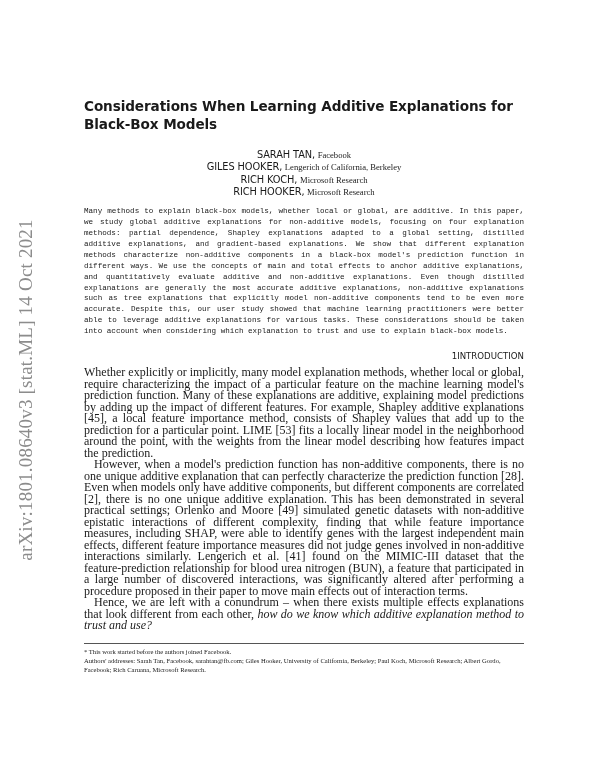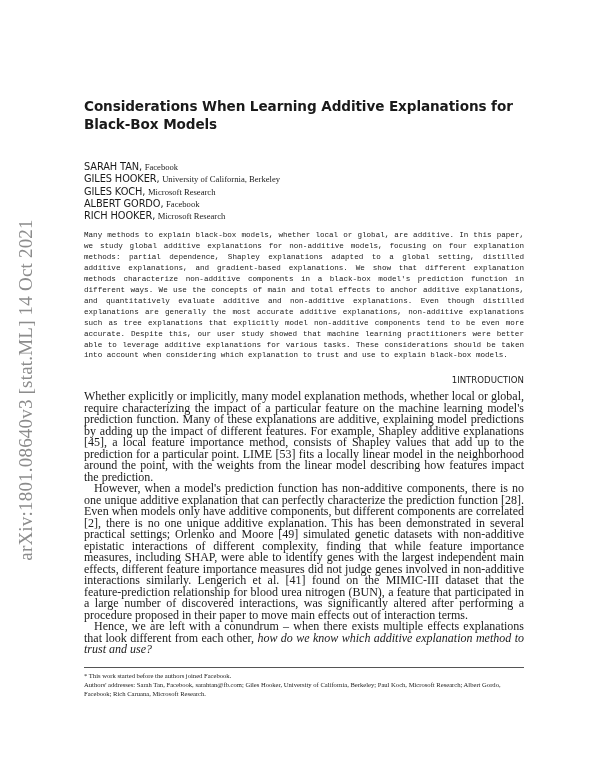--- a/index.html
+++ b/index.html
@@ -1,21 +1,21 @@
 <!DOCTYPE html>
 <html><head>
 <meta charset="utf-8">
 <style>
   html, body { margin:0; padding:0; background:#ffffff; }
   body { width:600px; height:776px; position:relative; overflow:hidden; font-family:"Liberation Serif", serif; color:#1a1a1a; }
   .side { position:absolute; left:12px; top:200px; width:28px; height:380px; }
   .side span { position:absolute; left:50%; top:50%; transform:translate(-50%,-50%) rotate(-90deg); white-space:nowrap; font-family:"Liberation Serif", serif; font-size:19px; color:#8c8c8c; letter-spacing:0.2px; }
   .page { position:absolute; left:84px; top:97px; width:440px; }
   .title { font-family:"DejaVu Sans", sans-serif; font-weight:bold; font-size:13.6px; line-height:18px; margin:0; letter-spacing:-0.1px; }
-  .authors { margin-top:28px; }
+  .authors { margin-top:16px;text-align:center; }
   .author { font-size:10.5px; line-height:12.3px; white-space:nowrap; }
   .author .nm { font-family:"DejaVu Sans", sans-serif; font-size:9.8px; letter-spacing:-0.1px; }
   .author .af { font-size:8.6px; }
   .abstract { margin-top:8px; font-size:7.6px; line-height:10.9px; text-align:justify;font-family:Liberation Mono, monospace; }
   .keywords { margin-top:7px; font-size:7.6px; line-height:10.9px; }
   .sec { margin-top:14px; font-family:"DejaVu Sans", sans-serif; font-size:8.6px; line-height:11px;text-align:right; }
   .sec .num { display:inline-block; width:18px; }
   .body p { margin:0; font-size:12px; line-height:11.5px; text-align:justify; }
   .body p + p { text-indent:10px; }
   .body { margin-top:5px; }
@@ -27,23 +27,22 @@
 
 <div class="side">
   <span>arXiv:1801.08640v3  [stat.ML]  14 Oct 2021</span>
 </div>
 
 <div class="page">
   <h1 class="title">Considerations When Learning Additive Explanations for Black-Box Models</h1>
 
   <div class="authors">
     <div class="author"><span class="nm">SARAH TAN,</span> <span class="af">Facebook</span></div>
-    <div class="author"><span class="nm">GILES HOOKER,</span> <span class="af">University of California, Berkeley</span></div>
-    <div class="author"><span class="nm">GILES KOCH,</span> <span class="af">Microsoft Research</span></div>
-    <div class="author"><span class="nm">ALBERT GORDO,</span> <span class="af">Facebook</span></div>
+    <div class="author"><span class="nm">GILES HOOKER,</span> <span class="af">Lengerich of California, Berkeley</span></div>
+    <div class="author"><span class="nm">RICH KOCH,</span> <span class="af">Microsoft Research</span></div>
     <div class="author"><span class="nm">RICH HOOKER,</span> <span class="af">Microsoft Research</span></div>
   </div>
 
   <div class="abstract">Many methods to explain black-box models, whether local or global, are additive. In this paper, we study global additive explanations for non-additive models, focusing on four explanation methods: partial dependence, Shapley explanations adapted to a global setting, distilled additive explanations, and gradient-based explanations. We show that different explanation methods characterize non-additive components in a black-box model's prediction function in different ways. We use the concepts of main and total effects to anchor additive explanations, and quantitatively evaluate additive and non-additive explanations. Even though distilled explanations are generally the most accurate additive explanations, non-additive explanations such as tree explanations that explicitly model non-additive components tend to be even more accurate. Despite this, our user study showed that machine learning practitioners were better able to leverage additive explanations for various tasks. These considerations should be taken into account when considering which explanation to trust and use to explain black-box models.</div>
 
 
   <div class="sec">
     <span class="num">1</span><span>INTRODUCTION</span>
   </div>
 

